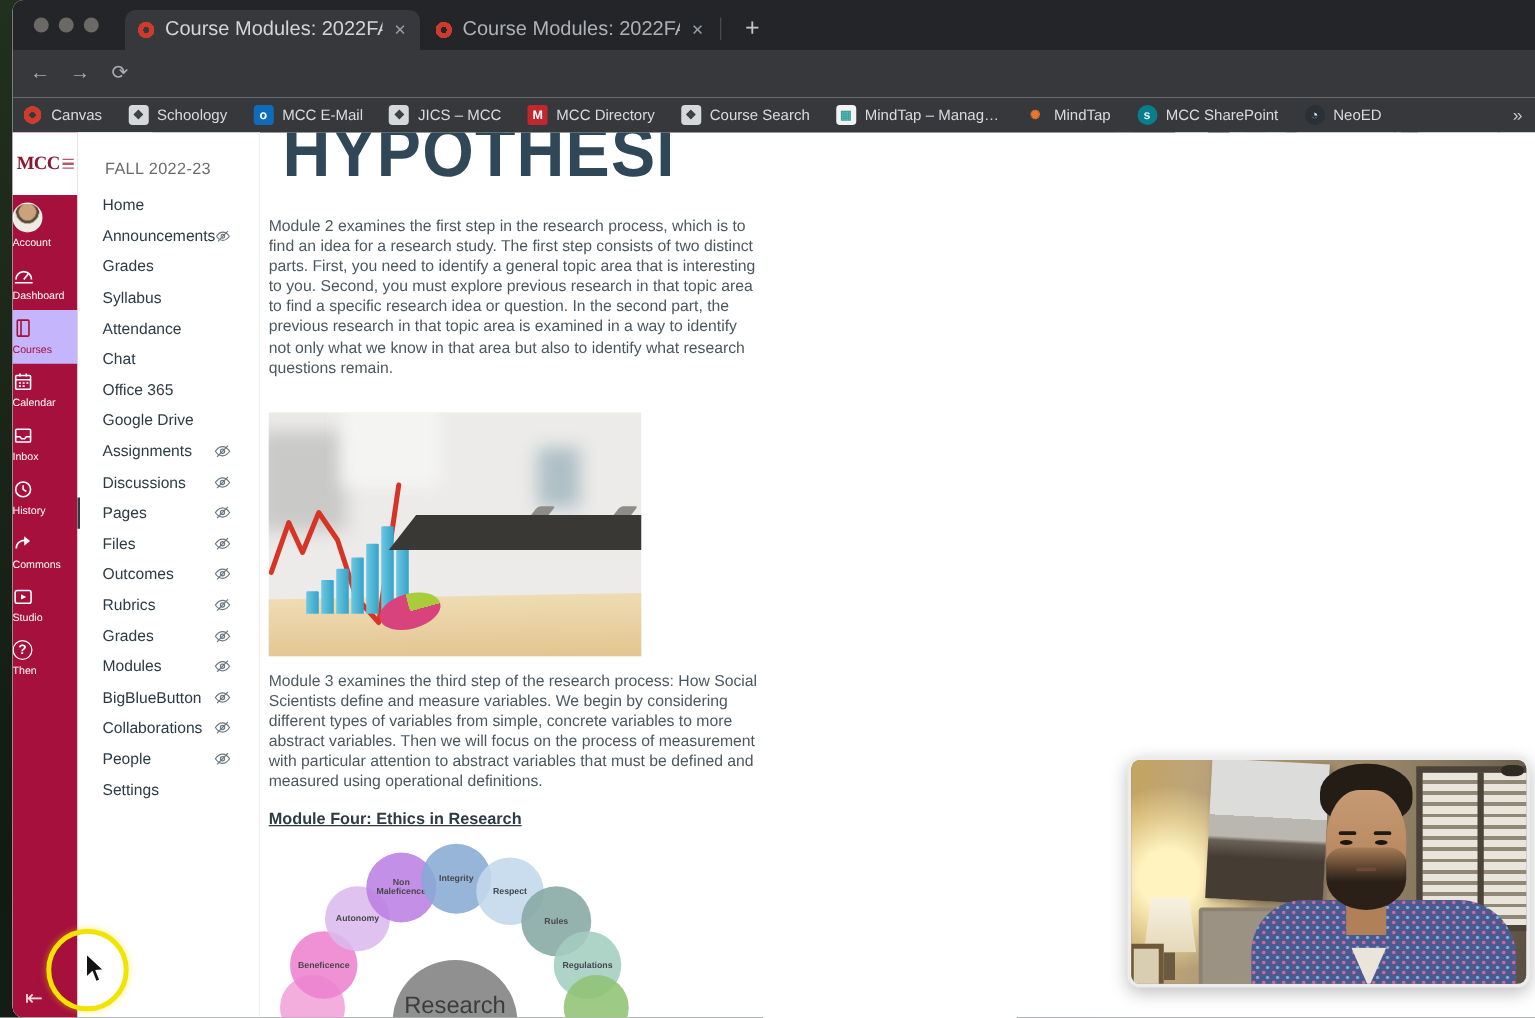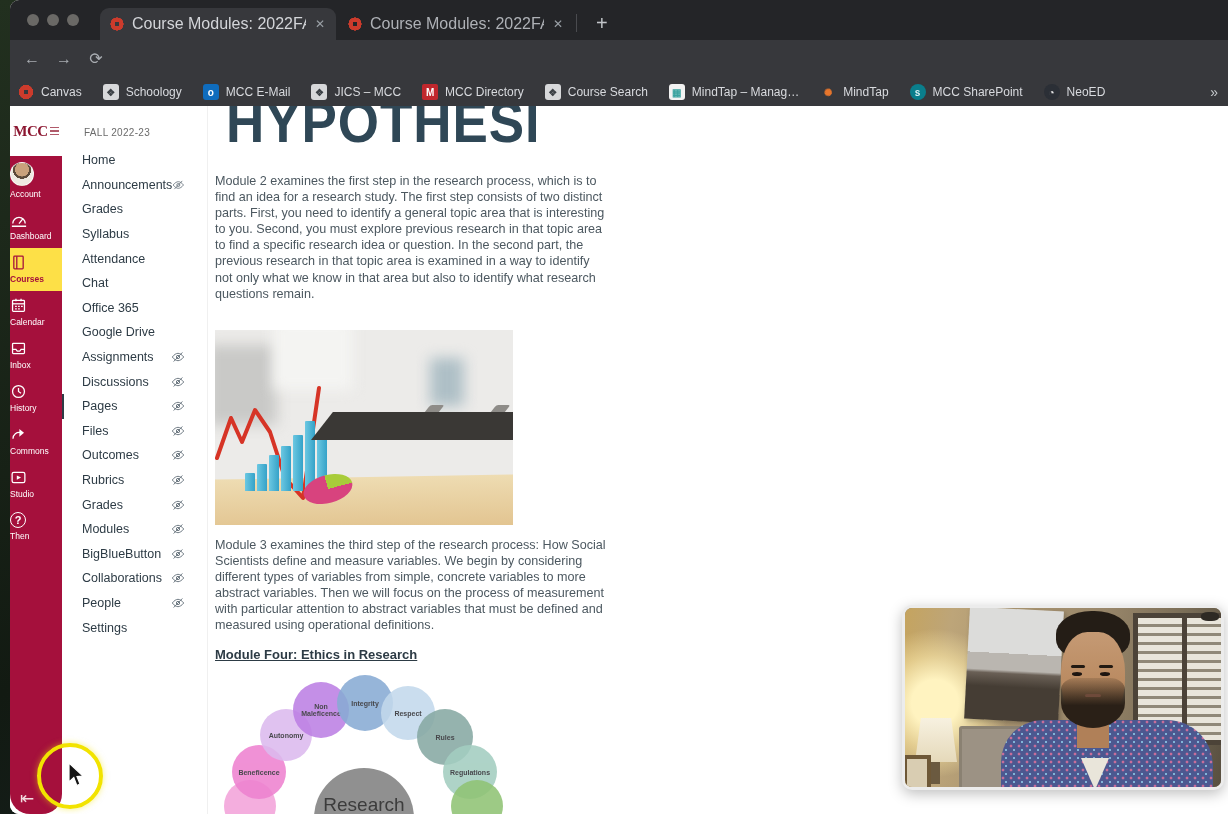--- a/index.html
+++ b/index.html
@@ -50,37 +50,37 @@
   .kebab { position:absolute; left:1202px; top:47px; color:#c2c5c9; font-size:15px; letter-spacing:0; line-height:24px; }
   
   .bmbar { position:absolute; left:0; top:78px; width:100%; height:28px; background:#37383c; display:flex; align-items:center; padding-left:8px; }
   .bm { display:flex; align-items:center; margin-right:21px; }
   .bm .fav { width:16px; height:16px; display:flex; align-items:center; justify-content:center; font-size:10px; font-weight:700; overflow:hidden; }
   .bm .bl { color:#d8dade; font-size:12px; margin-left:7px; white-space:nowrap; }
   .bm-more { position:absolute; right:10px; color:#c6c9cd; font-size:14px; }
   
   .page { position:absolute; left:0; top:106px; width:100%; height:708px; background:#fff; }
   
-  .gnav { position:absolute; left:0; top:106px; width:52px; height:708px; background:#a5103c;border-radius:20px; }
+  .gnav { position:absolute; left:0; top:106px; width:52px; height:708px; background:#a5103c; }
   .gn-logo { width:52px; height:50px; background:#fff; display:flex; align-items:center; justify-content:center; gap:2px; }
   .gn-logo .mcc { font-family:"Liberation Serif", serif; font-weight:700; font-size:15px; color:#8c1731; letter-spacing:-0.5px; }
   .gn-logo .sub { display:flex; flex-direction:column; gap:2px; }
   .gn-logo .sub i { width:9px; height:1.5px; background:#b05a6a; display:block; }
   .gn-item { width:52px; padding:6px 0 7px; display:flex; flex-direction:column; align-items:flex-start; color:#fff; }
-  .gn-item.active { background:#fde047; color:#a5103c;font-weight:bold; }
+  .gn-item.active { background:#c4b5fd; color:#a5103c; }
   .gn-item .glabel { font-size:8.5px; margin-top:3px; }
   .gn-item svg { display:block; }
   .avatar { width:24px; height:24px; border-radius:50%; border:1px solid rgba(255,255,255,.7);
     background:radial-gradient(circle at 50% 30%, #caa27c 0 36%, #5c4a3a 37% 48%, #efeae2 49% 100%); }
   .qcircle { width:16px; height:16px; border:1.5px solid currentColor; border-radius:50%; font-size:11px; font-weight:700;
     display:flex; align-items:center; justify-content:center; }
   .gn-collapse { position:absolute; left:10px; top:788px; color:#f2dade; font-size:17px; }
   
   .cnav { position:absolute; left:52px; top:106px; width:146px; height:708px; background:#fff; border-right:1px solid #f0f0f0; }
-  .cn-term { margin:21px 0 10px 22px; font-size:10px; color:#6b6b6b; letter-spacing:0.3px; }
+  .cn-term { margin:21px 0 10px 22px; font-size:13px; color:#6b6b6b; letter-spacing:0.3px; }
   .cn-item { height:24.6px; display:flex; align-items:center; padding-left:20px; padding-right:10px; }
   .cn-item .cl { font-size:12.5px; color:#2d3b45; flex:1; }
   .cn-item .eye { width:14px; height:14px; margin-right:12px; }
   .cn-item.no-eye .eye { visibility:hidden; }
   .cn-item.active { border-left:2px solid #2d3b45; padding-left:18px; }
   
   .headclip { position:absolute; left:216px; top:106px; width:310px; height:41px; overflow:hidden; }
   .headclip .bigword { font-size:57px; font-weight:800; color:#2f4756; letter-spacing:1px;
     transform:scaleX(0.93); transform-origin:left; margin-top:-17px; white-space:nowrap; }
   .para { position:absolute; left:205px; width:394px; font-size:12.6px; line-height:16.1px; color:#4c5860; }

